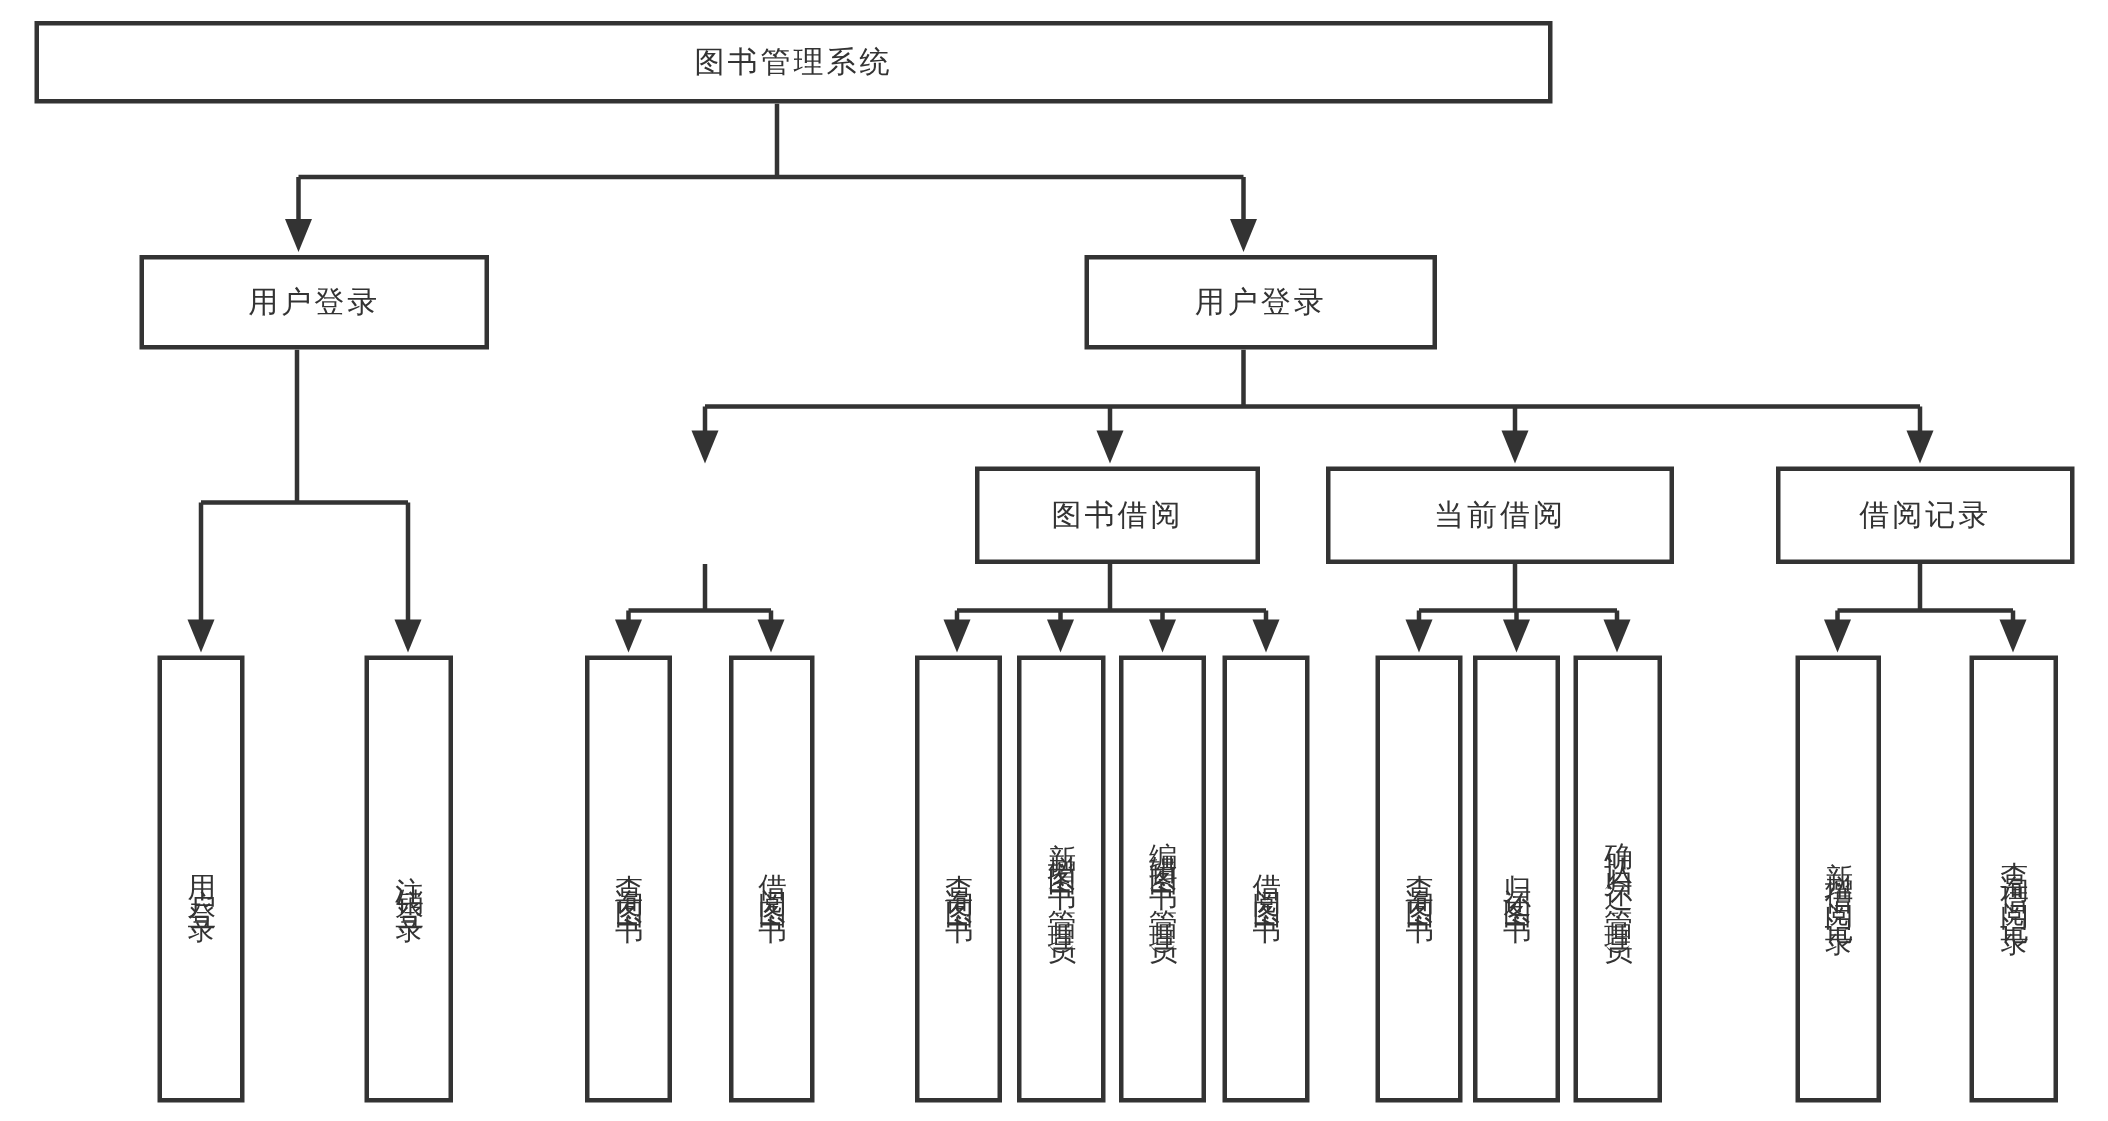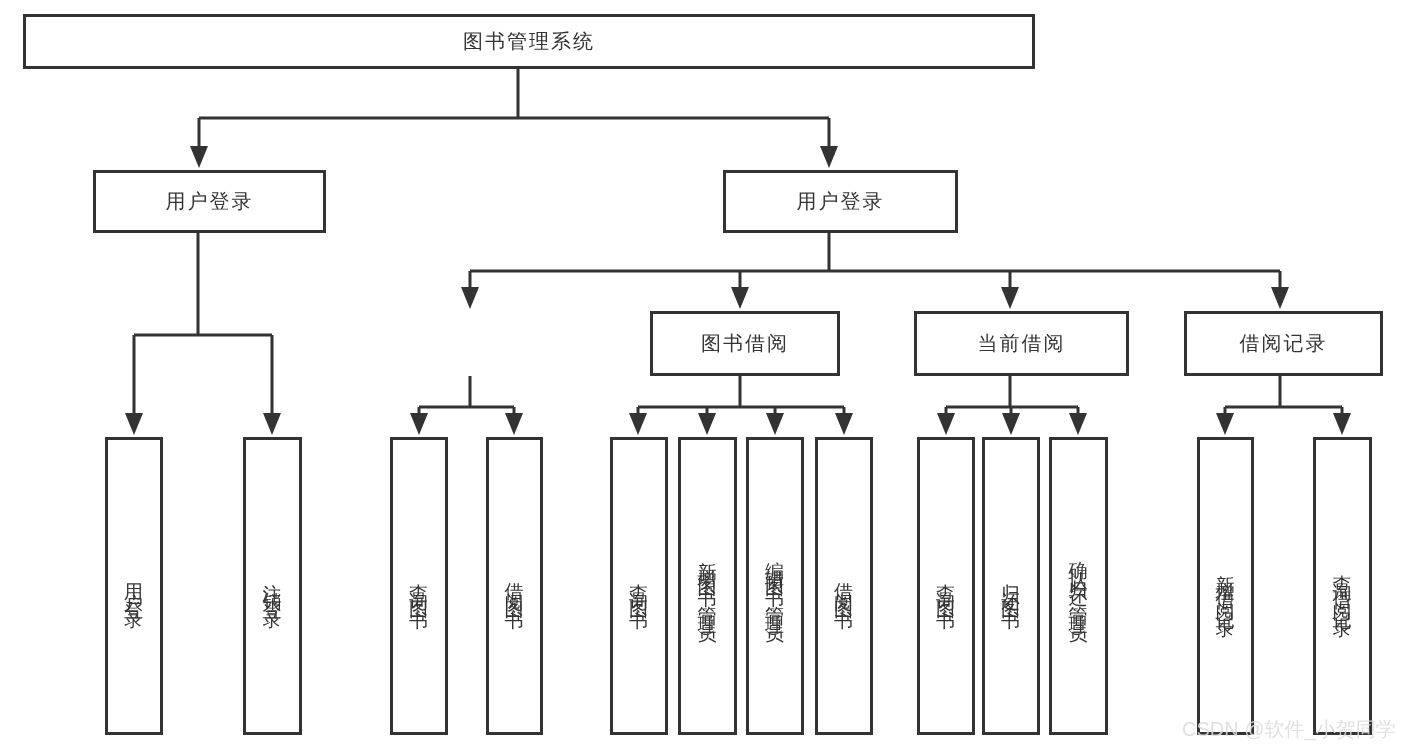--- a/index.html
+++ b/index.html
@@ -85,21 +85,21 @@
       <polygon class="ahead" points="1342,435 1333,413 1351,413"></polygon>
     </g>
   </svg>
 
   <div class="node h" style="left:12px;top:14px;width:1012px;height:55px">图书管理系统</div>
 
   <div class="node h" style="left:82px;top:170px;width:233px;height:63px">用户登录</div>
   <div class="node h" style="left:712px;top:170px;width:235px;height:63px">用户登录</div>
 
   <div class="node h" style="left:639px;top:311px;width:190px;height:65px">图书借阅</div>
-  <div class="node h" style="left:903px;top:311px;width:215px;height:65px">当前借阅</div>
+  <div class="node h" style="left:873px;top:311px;width:232px;height:65px">当前借阅</div>
   <div class="node h" style="left:1173px;top:311px;width:199px;height:65px">借阅记录</div>
 
   <div class="node leaf" style="left:105px;width:58px">
     <span class="vtext">用户登录</span>
   </div>
   <div class="node leaf" style="left:243px;width:59px">
     <span class="vtext">注销登录</span>
   </div>
 
   <div class="node leaf" style="left:390px;width:58px">
@@ -132,15 +132,14 @@
     <span class="vtext">确认归还（管理员）</span>
   </div>
 
   <div class="node leaf" style="left:1197px;width:57px">
     <span class="vtext">新增借阅记录</span>
   </div>
   <div class="node leaf" style="left:1313px;width:59px">
     <span class="vtext">查询借阅记录</span>
   </div>
 
-  <div class="watermark">CSDN @软件_小贺同学</div>
 
 </div>
 
 </body></html>

